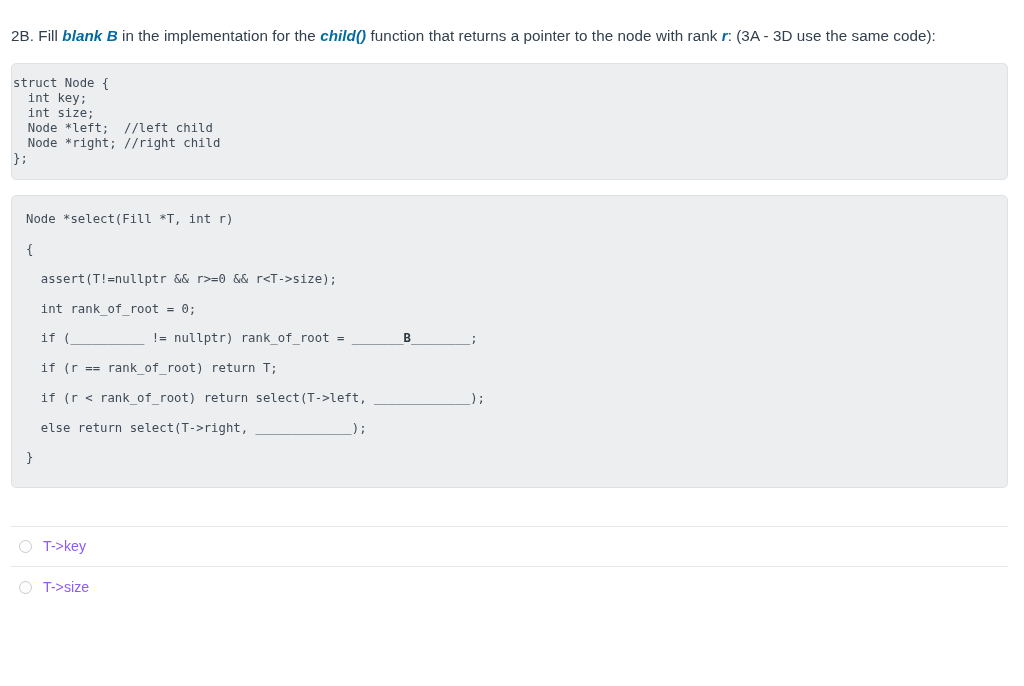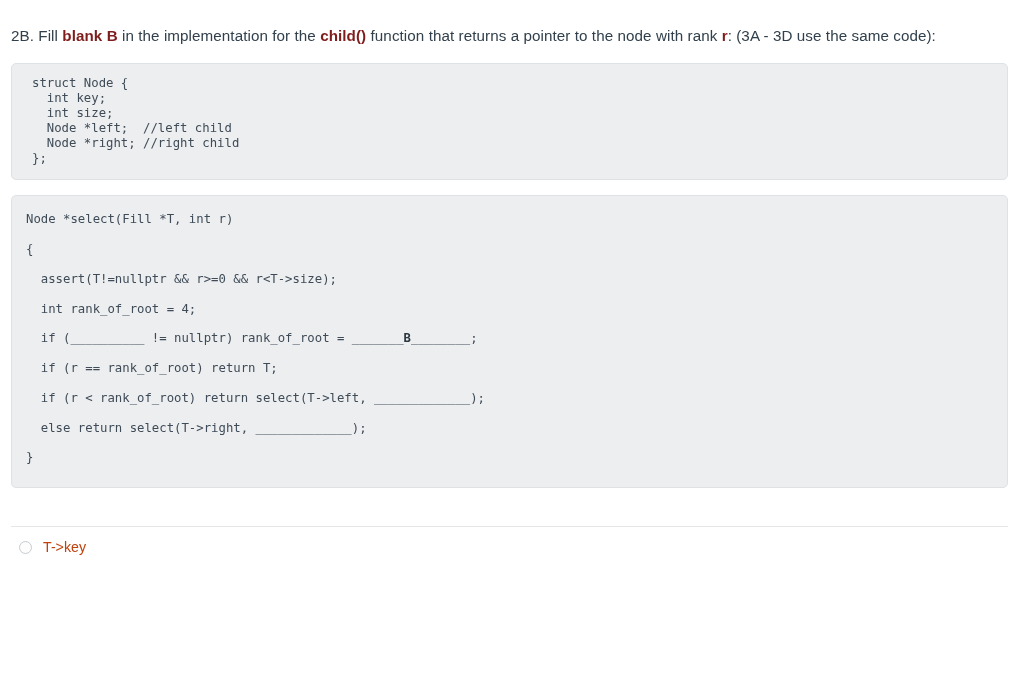--- a/index.html
+++ b/index.html
@@ -25,33 +25,34 @@
   .prompt {
     margin: 0;
     padding: 24px 14px 0 11px;
     font-size: 15.2px;
     line-height: 1.55;
     color: #31404c;
     letter-spacing: 0.005em;
   }
   .prompt b {
     font-weight: bold;
-    color: #7f1d1d;
+    color: #0369a1;
+    font-style: italic;
   }
   
   .code-block {
     margin: 15px 16px 0 11px;
     background: #eceef0;
     border: 1px solid #dfe2e5;
     border-radius: 5px;
     box-sizing: border-box;
   }
   .code-block pre {
     margin: 0;
-    padding: 12px 14px 13px 20px;
+    padding: 12px 14px 13px 1px;
     font-family: "DejaVu Sans Mono", "Liberation Mono", monospace;
     font-size: 12.3px;
     line-height: 1.23;
     color: #3f4b57;
     white-space: pre;
     overflow: hidden;
   }
   .code-block.spaced pre {
     line-height: 2.42;
     padding: 9px 14px 14px 14px;
@@ -80,21 +81,21 @@
     width: 11px;
     height: 11px;
     border: 1px solid #c7ccd1;
     border-radius: 50%;
     background: #fdfdfd;
     flex: 0 0 auto;
     margin-right: 11px;
   }
   .option-label {
     font-size: 14.2px;
-    color: #c2410c;
+    color: #8b5cf6;
     line-height: 1;
   }
 </style>
 </head>
 <body>
 
 <div class="page">
 
   <p class="prompt"><span>2B. Fill </span><b>blank B</b><span> in the implementation for the </span><b>child()</b><span> function that returns a pointer to the node with rank </span><b>r</b><span>: (3A - 3D use the same code):</span></p>
 
@@ -104,33 +105,37 @@
   int size;
   Node *left;  //left child
   Node *right; //right child
 };</pre>
   </div>
 
   <div class="code-block spaced">
     <pre><span>Node *select(Fill *T, int r)</span>
 <span>{</span>
 <span>  assert(T!=nullptr &amp;&amp; r&gt;=0 &amp;&amp; r&lt;T-&gt;size);</span>
-<span>  int rank_of_root = 4;</span>
+<span>  int rank_of_root = 0;</span>
 <span>  if (__________ != nullptr) rank_of_root = _______</span><b>B</b><span>________;</span>
 <span>  if (r == rank_of_root) return T;</span>
 <span>  if (r &lt; rank_of_root) return select(T-&gt;left, _____________);</span>
 <span>  else return select(T-&gt;right, _____________);</span>
 <span>}</span></pre>
   </div>
 
   <div class="options">
 
     <div class="option-row">
       <span class="radio"></span>
       <span class="option-label">T-&gt;key</span>
     </div>
 
+    <div class="option-row">
+      <span class="radio"></span>
+      <span class="option-label">T-&gt;size</span>
+    </div>
 
 
 
   </div>
 
 </div>
 
 </body></html>

